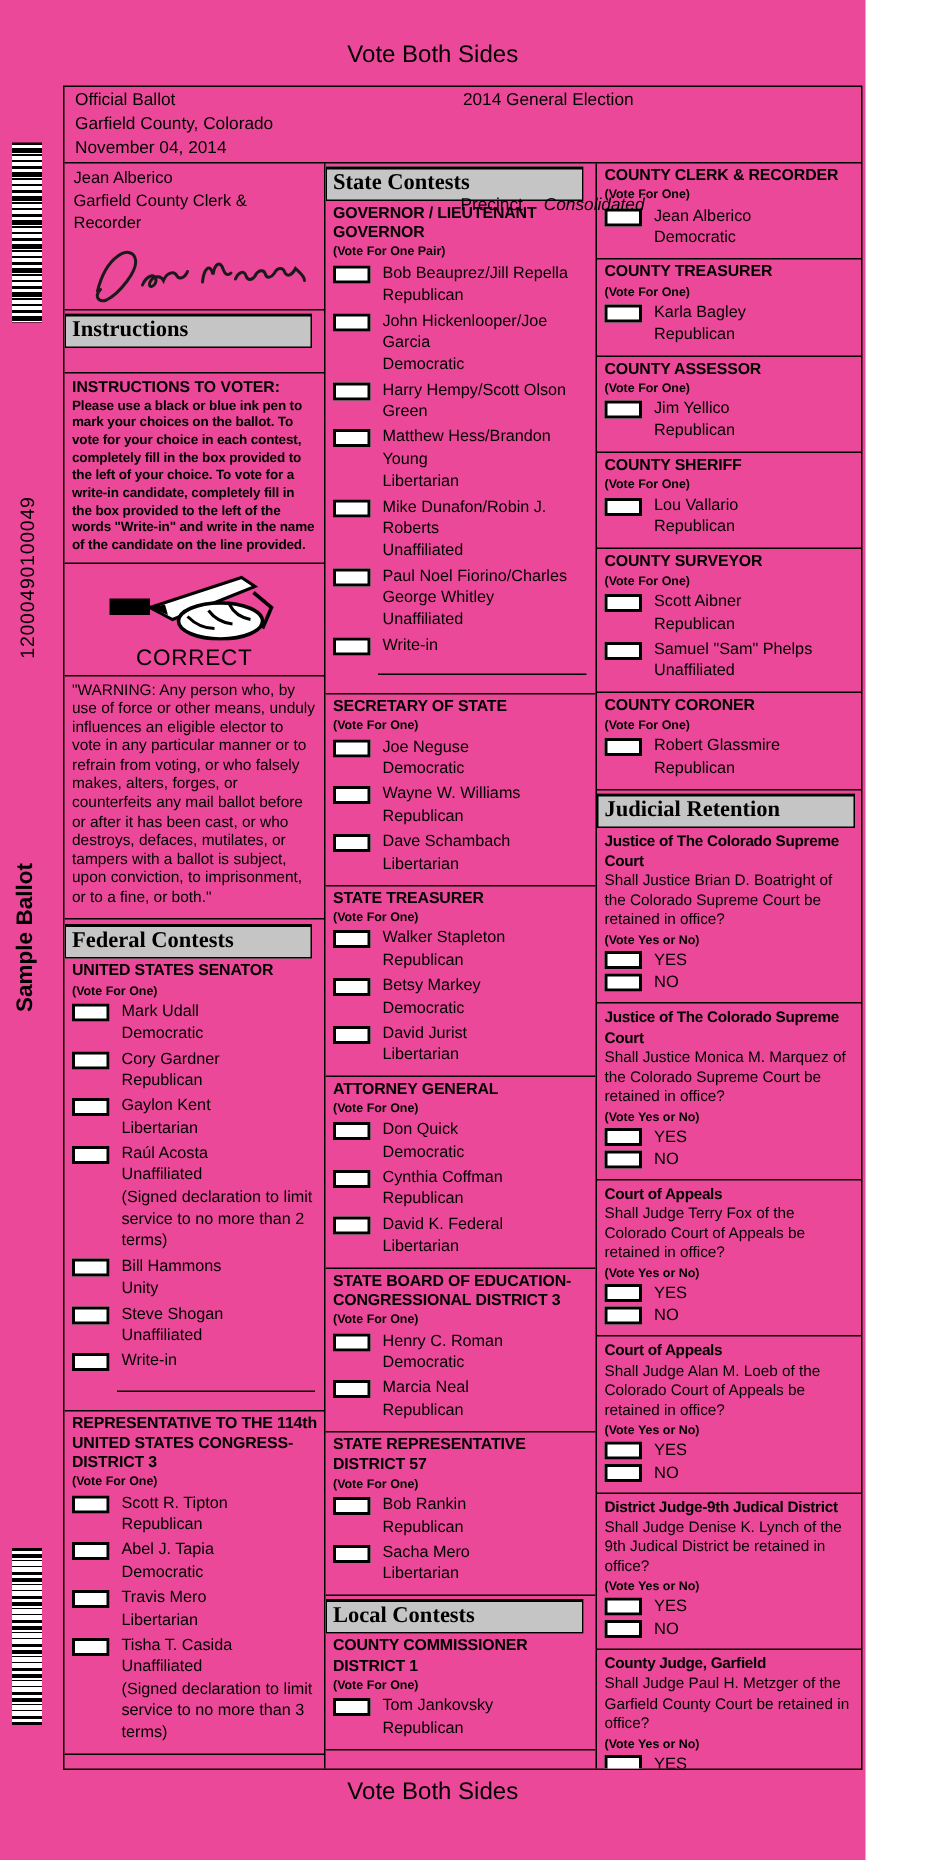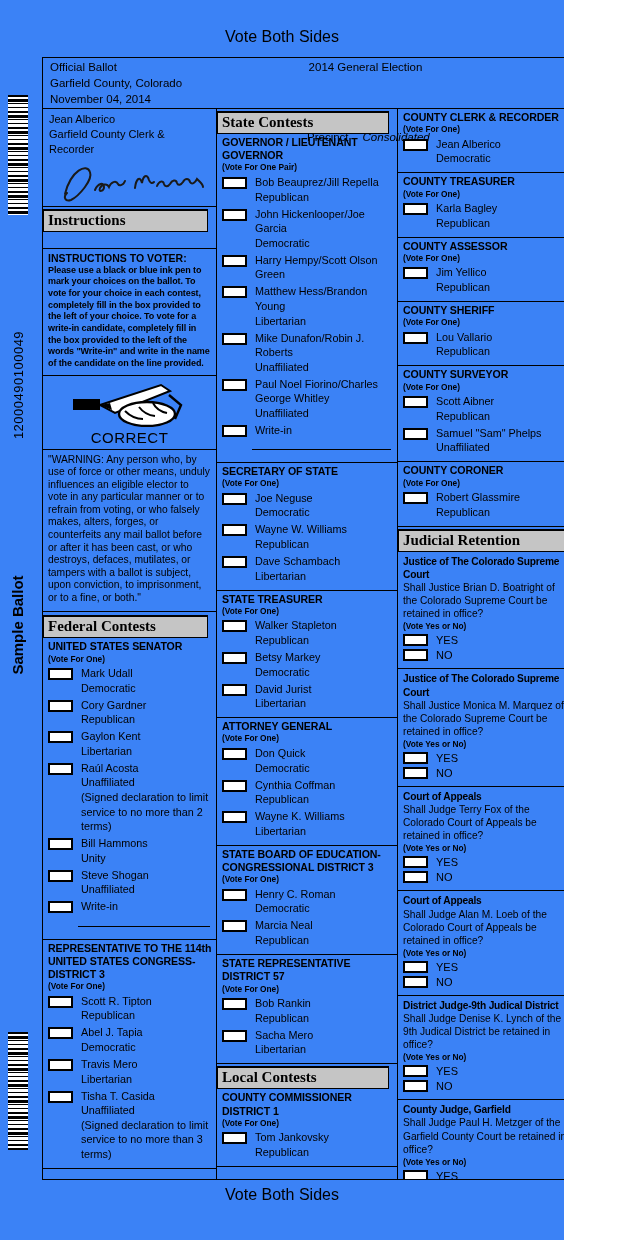--- a/index.html
+++ b/index.html
@@ -1,17 +1,17 @@
 <!DOCTYPE html>
 <html><head>
 <meta charset="utf-8">
 <style>
   html,body{margin:0;padding:0;background:#fff;}
-  .page{position:relative;width:564px;height:1240px;background:#3b82f6;overflow:hidden;
-        font-family:"Liberation Sans",sans-serif;color:#000;}
+  .page{position:relative;width:564px;height:1240px;background:#ec4899;overflow:hidden;
+        font-family:"Liberation Sans",sans-serif;color:#000;padding-left:13px;}
   .top-label{position:absolute;top:28px;left:0;width:100%;text-align:center;
              font-size:16px;}
   .bottom-label{position:absolute;top:1186px;left:0;width:100%;text-align:center;
              font-size:16px;}
 
   
   .barcode{position:absolute;width:20px;
      background:repeating-linear-gradient(180deg,#000 0 2px,#fff 2px 4px,#000 4px 7px,
      #fff 7px 8px,#000 8px 9px,#fff 9px 12px,#000 12px 13px,#fff 13px 16px);}
   .bc-lt{left:8px;top:95px;height:120px;}
@@ -356,21 +356,21 @@
               <div class="cand">
                 <div class="cbox"></div>
                 <div class="c-info">
                   <div class="c-name">Cynthia Coffman</div>
                   <div class="c-party">Republican</div>
                 </div>
               </div>
               <div class="cand">
                 <div class="cbox"></div>
                 <div class="c-info">
-                  <div class="c-name">Wayne K. Williams</div>
+                  <div class="c-name">David K. Federal</div>
                   <div class="c-party">Libertarian</div>
                 </div>
               </div>
             </div>
             <div class="contest">
               <div class="c-title">STATE BOARD OF EDUCATION-CONGRESSIONAL DISTRICT 3</div>
               <div class="c-inst">(Vote For One)</div>
               <div class="cand">
                 <div class="cbox"></div>
                 <div class="c-info">

